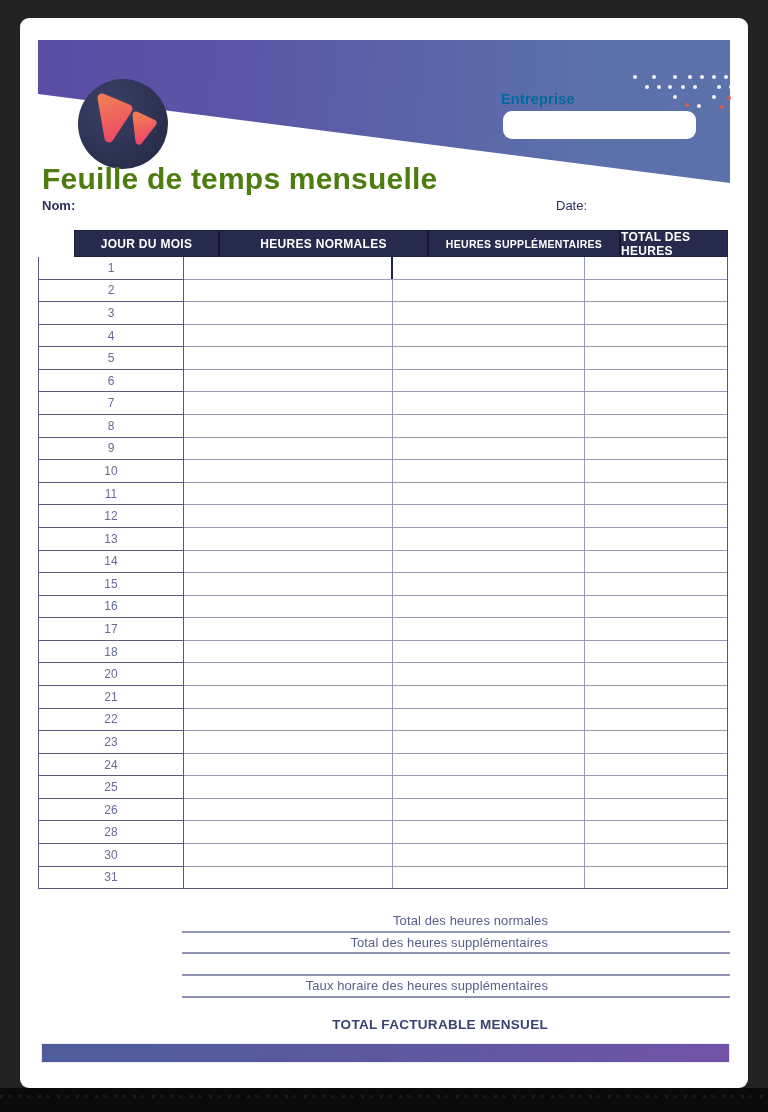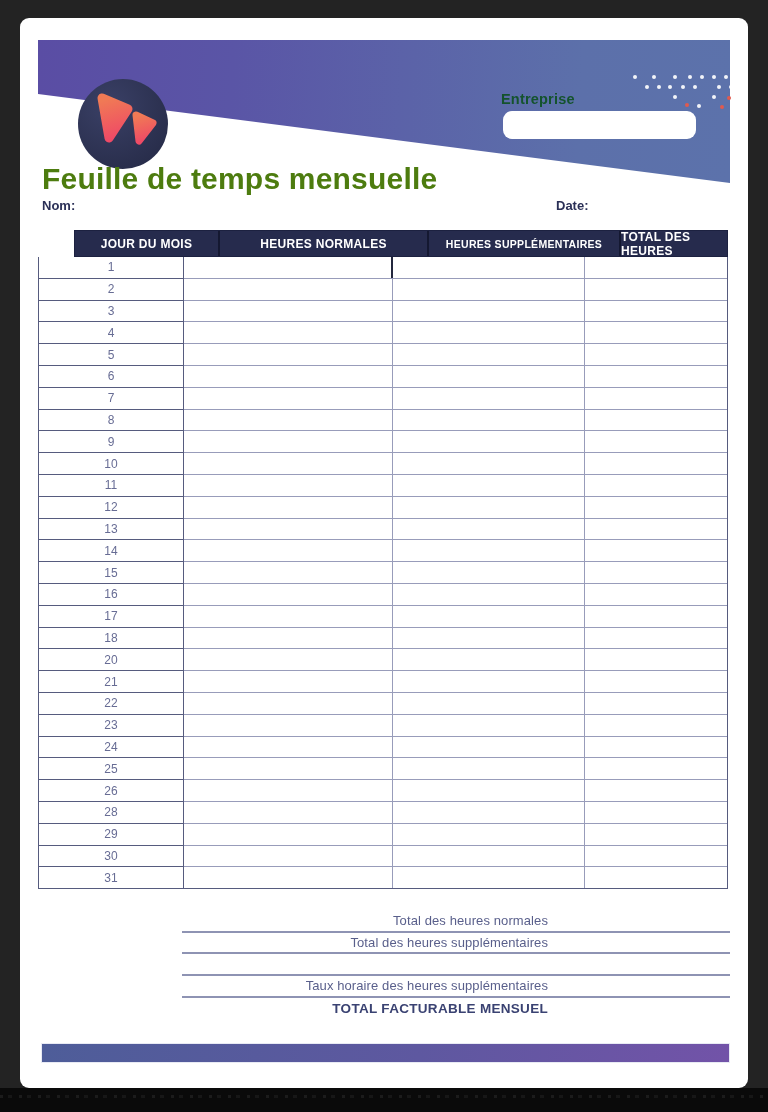--- a/index.html
+++ b/index.html
@@ -6,49 +6,49 @@
     font-family:"Liberation Sans",sans-serif;-webkit-font-smoothing:antialiased;}
   .stage{position:relative;width:768px;height:1112px;background:#232323;}
   .page{position:absolute;left:20px;top:18px;width:728px;height:1070px;background:#ffffff;
     border-radius:9px;overflow:hidden;}
   
   .banner{position:absolute;left:18px;top:22px;width:692px;height:146px;
     background:linear-gradient(93deg,#5a4da4 0%,#5a55a6 28%,#5c70aa 78%,#5c72ab 100%);
     -webkit-clip-path:polygon(0 0,100% 0,100% 98%,0 37%);
     clip-path:polygon(0 0,100% 0,100% 98%,0 37%);}
   .logo{position:absolute;left:58px;top:61px;width:90px;height:90px;}
-  .company-label{position:absolute;left:481px;top:73px;color:#14532d;font-weight:700;
+  .company-label{position:absolute;left:481px;top:73px;color:#0369a1;font-weight:700;
     font-size:14.5px;letter-spacing:.2px;}
   .company-input{position:absolute;left:483px;top:93px;width:193px;height:28px;background:#ffffff;
     border:none;border-radius:9px;box-sizing:border-box;padding:0 8px;font-size:13px;color:#272b55;outline:none;}
   .dot{position:absolute;border-radius:50%;}
   
   .doc-title{position:absolute;left:22px;top:144px;font-size:30px;font-weight:700;color:#4d7c0f;letter-spacing:.2px;}
   .nom-label{position:absolute;left:22px;top:180px;font-size:13px;font-weight:700;color:#2b3057;}
-  .date-label{position:absolute;left:536px;top:180px;font-size:13px;font-weight:700;color:#2b3057;}
+  .date-label{position:absolute;left:536px;top:180px;font-size:13px;font-weight:400;color:#2b3057;}
   
   .tsheet{position:absolute;left:18px;top:212px;width:690px;box-sizing:border-box;}
   .thead{display:flex;height:27px;background:#262b4d;border:1px solid #1c2140;box-sizing:border-box;margin-left:36px;}
   .th{display:flex;align-items:center;justify-content:center;color:#ffffff;font-weight:700;
     font-size:12px;letter-spacing:.3px;box-sizing:border-box;border-right:2px solid #141831;}
   .th:last-child{border-right:none;}
   .th.c3{font-size:10.5px;}
   .tbody{display:flex;flex-direction:column;height:632px;border:1px solid #565b7e;border-top:none;box-sizing:border-box;}
   .trow{display:flex;flex:1;box-sizing:border-box;border-bottom:1px solid #989cba;}
   .trow:last-child{border-bottom:none;}
   .td{box-sizing:border-box;border-right:1px solid #989cba;}
   .td:last-child{border-right:none;}
   .td.c1{display:flex;align-items:center;justify-content:center;font-size:12px;color:#676c94;
     border-right:1px solid #565b7e;border-bottom:1px solid #565b7e;margin-bottom:-1px;}
   .trow:first-child .td.c2{border-right:2px solid #23273e;}
   .c1{width:145px;}.c2{width:209px;}.c3{width:192px;}.c4{width:178px;flex:1;}
   
   .summary{position:absolute;left:162px;top:893px;width:548px;}
   .srow{display:flex;align-items:center;height:21.7px;box-sizing:border-box;border-bottom:2px solid #8e93b3;}
-  .srow.last{border-bottom:none;}
+  .srow.last{border-bottom:none;margin-top:16px;}
   .slabel{flex:1;text-align:right;font-size:13px;color:#595f8b;letter-spacing:.1px;}
   .slabel.bold{font-weight:700;color:#3a4272;font-size:13.5px;letter-spacing:.3px;}
   .sval{width:182px;height:100%;}
   
   .bottom-bar{position:absolute;left:22px;top:1026px;width:687px;height:18px;
     background:linear-gradient(90deg,#4e5d99 0%,#5e58a0 55%,#7253a8 100%);
     box-shadow:0 0 0 1px rgba(228,230,242,.85);}
   .black-strip{position:absolute;left:0;top:1088px;width:768px;height:24px;background:#0a0a0a;}
   .black-strip:after{content:"";position:absolute;left:0;top:7px;width:100%;height:3px;opacity:.35;
     background:repeating-linear-gradient(90deg,#3c3c3c 0 3px,transparent 3px 8px,#2e2e2e 8px 12px,transparent 12px 19px);}
@@ -267,26 +267,20 @@
             <div class="td c3"></div>
             <div class="td c4"></div>
           </div>
           <div class="trow">
             <div class="td c1">28</div>
             <div class="td c2"></div>
             <div class="td c3"></div>
             <div class="td c4"></div>
           </div>
           <div class="trow">
-            <div class="td c1">29</div>
-            <div class="td c2"></div>
-            <div class="td c3"></div>
-            <div class="td c4"></div>
-          </div>
-          <div class="trow">
             <div class="td c1">30</div>
             <div class="td c2"></div>
             <div class="td c3"></div>
             <div class="td c4"></div>
           </div>
           <div class="trow">
             <div class="td c1">31</div>
             <div class="td c2"></div>
             <div class="td c3"></div>
             <div class="td c4"></div>

